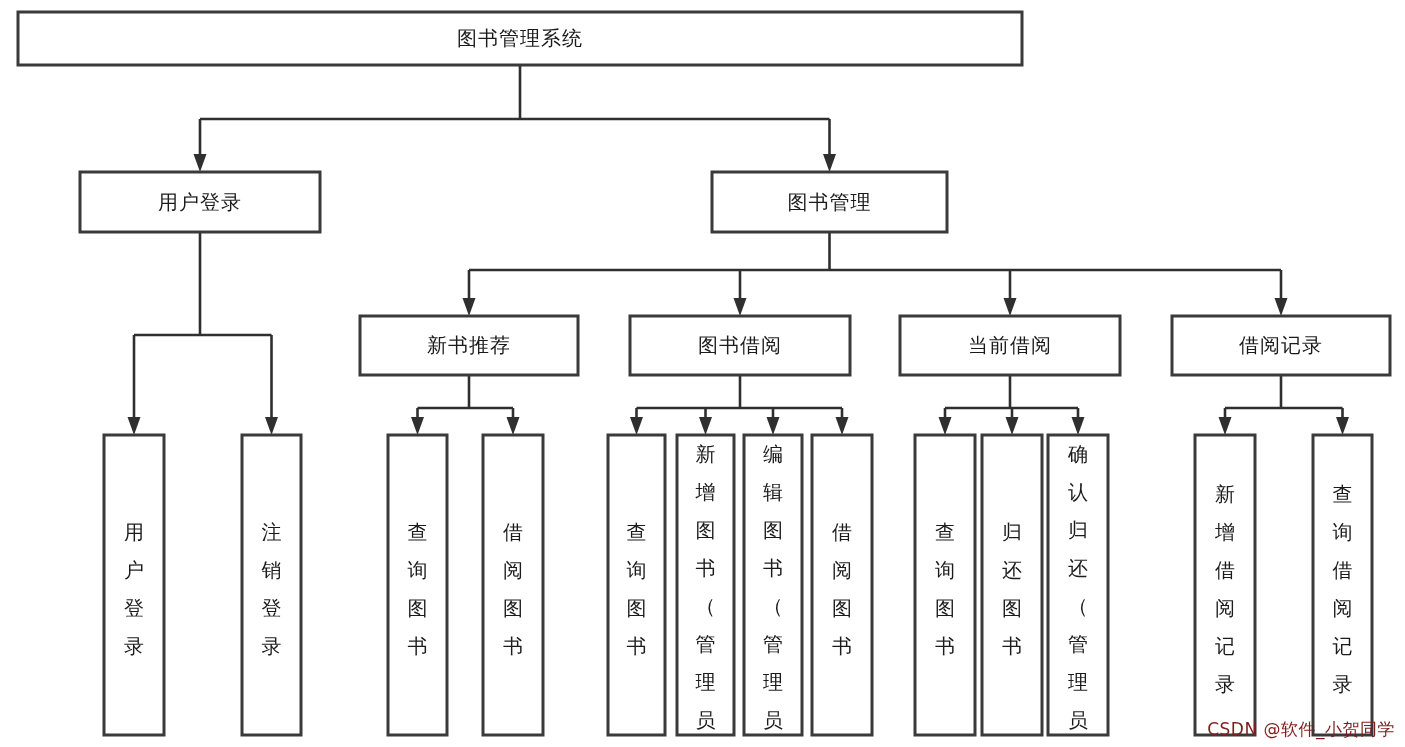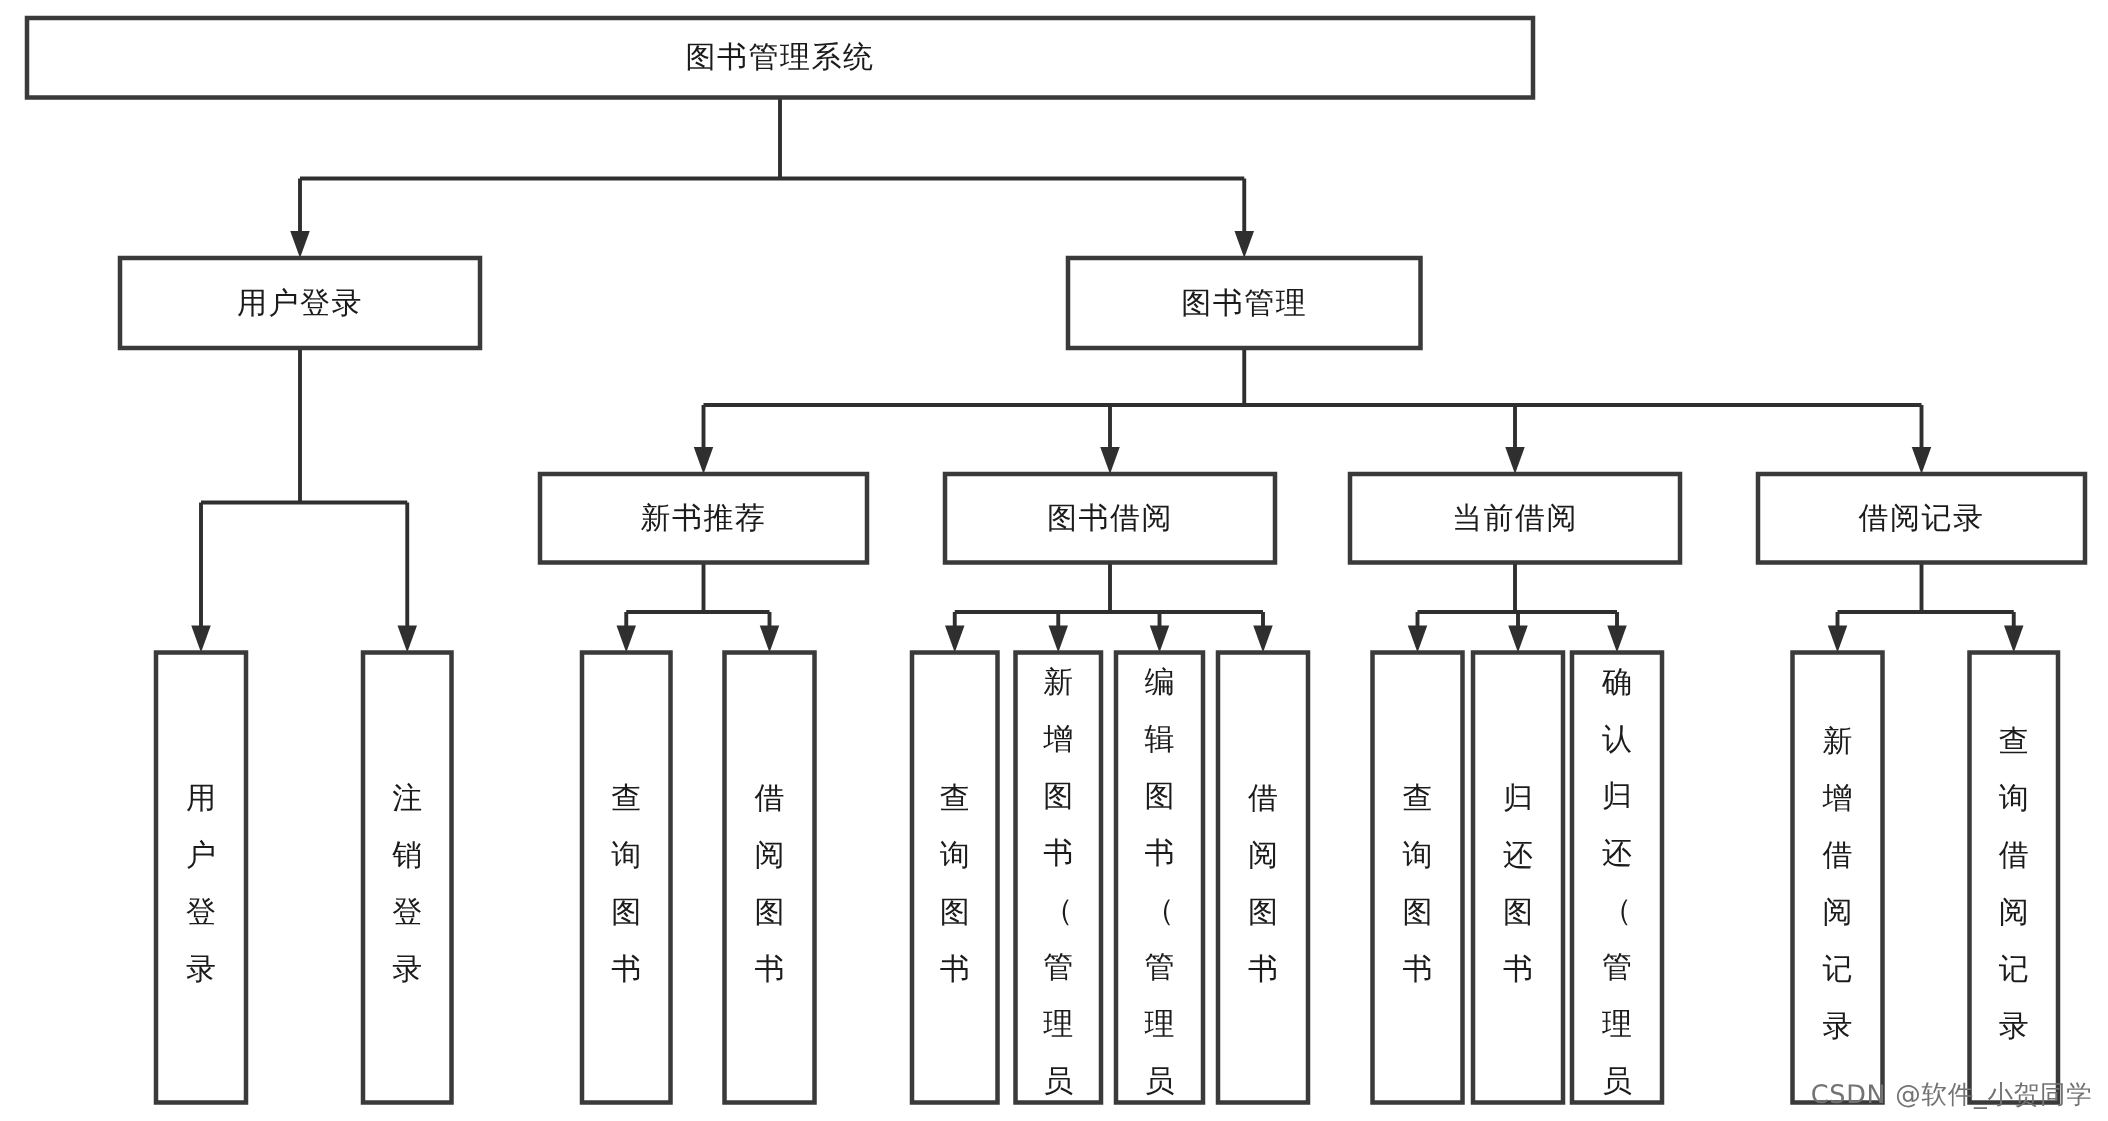--- a/index.html
+++ b/index.html
@@ -57,21 +57,21 @@
   .arrow-head {
     fill: #2f2f2f;
     stroke: none;
   }
   .watermark {
     position: absolute;
     right: 10px;
     bottom: 6px;
     font-family: "DejaVu Sans", "Liberation Sans", sans-serif;
     font-size: 17px;
-    color: #737373;
+    color: #7f1d1d;
     white-space: nowrap;
     letter-spacing: 0.5px;
     user-select: none;
   }
 </style>
 </head>
 <body>
 
 <div id="diagram-root">
   <svg id="tree-svg" viewBox="0 0 1405 747">

